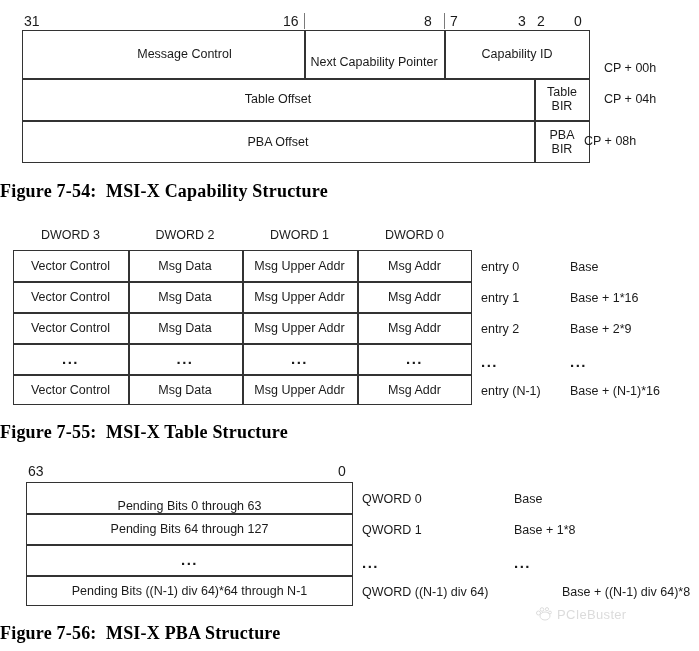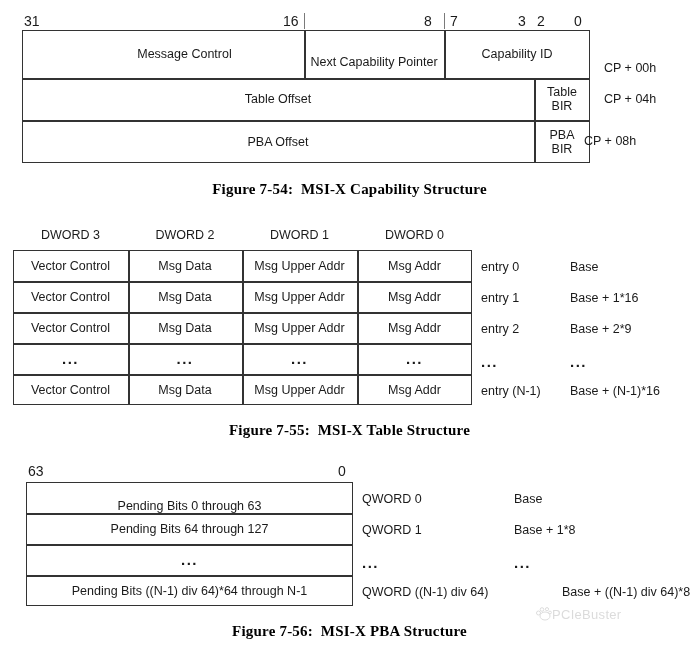--- a/index.html
+++ b/index.html
@@ -14,24 +14,23 @@
     font-family: "Liberation Sans", sans-serif;
     color: #1a1a1a;
     overflow: hidden;
   }
   .page { position: absolute; inset: 0; }
 
   
   .caption {
     position: absolute;
     width: 100%;
-    text-align: center;
     font-family: "Liberation Serif", serif;
     font-weight: bold;
-    font-size: 15px;
+    font-size: 18px;
     letter-spacing: 0.2px;
     color: #000;
     white-space: pre;
   }
 
   
   .bitlabel {
     position: absolute;
     font-size: 14px;
     color: #1a1a1a;
@@ -89,20 +88,21 @@
     font-size: 15px;
     letter-spacing: 1.5px;
     line-height: 10px;
   }
 
   
   .watermark {
     position: absolute;
     display: flex;
     align-items: center;
+    gap: 5px;
     opacity: 0.30;
     color: #8a8a8a;
     font-size: 13px;
     letter-spacing: 0.3px;
     pointer-events: none;
   }
   .watermark svg { display: block; }
 </style>
 </head>
 <body>

